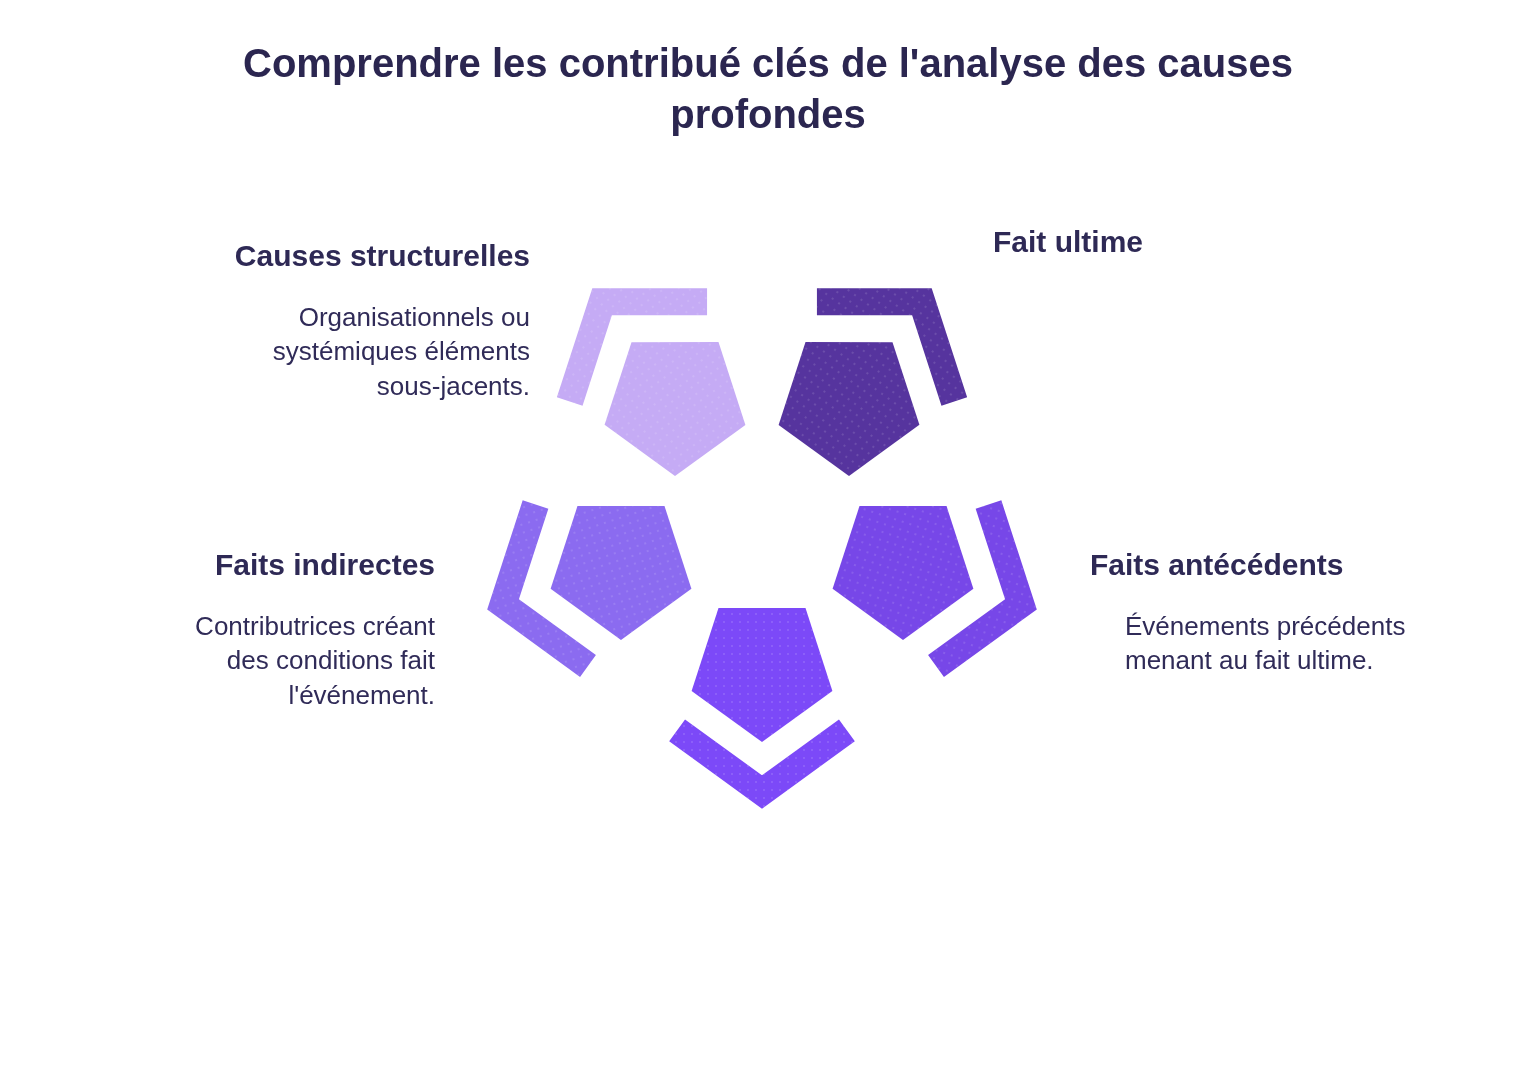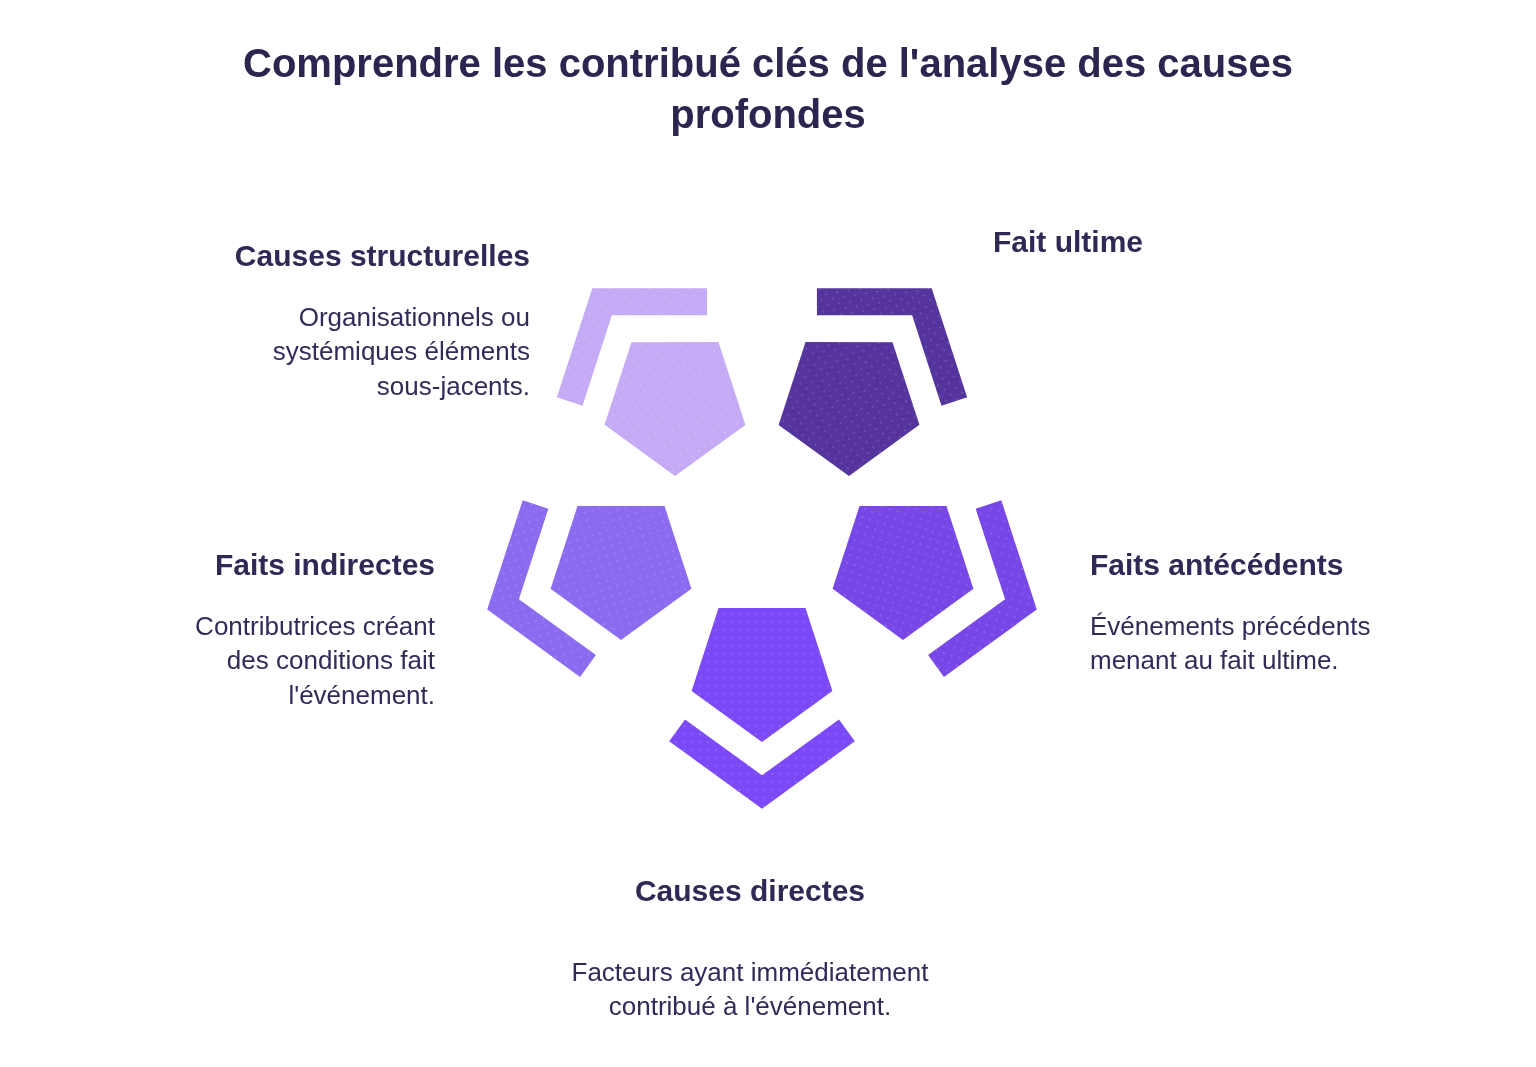--- a/index.html
+++ b/index.html
@@ -51,21 +51,21 @@
   .align-right .item-desc{margin-left:auto;}
   .align-center .item-desc{margin:0 auto;}
 
   #block-tl{left:158px; top:224px; width:372px;margin-top:14px;}
   #block-tl .item-desc{width:272px;}
   #block-tr{left:993px; top:224px; width:340px;}
   #block-tr .item-desc{width:300px;}
   #block-ml{left:125px; top:547px; width:310px;}
   #block-ml .item-desc{width:286px;}
   #block-mr{left:1090px; top:547px; width:330px;}
-  #block-mr .item-desc{width:312px;}
+  #block-mr .item-desc{width:312px;margin-left:35px;}
   #block-b{left:550px; top:873px; width:400px;}
   #block-b .item-heading{margin-bottom:46px;}
   #block-b .item-desc{width:400px;}
 </style>
 </head>
 <body>
 
 <div class="page">
 
   <h1 class="title">Comprendre les contribué clés de l'analyse des causes profondes</h1>
@@ -103,18 +103,14 @@
   <div class="label-block align-right" id="block-ml">
     <h2 class="item-heading">Faits indirectes</h2>
     <div class="item-desc">Contributrices créant des conditions fait l'événement.</div>
   </div>
 
   <div class="label-block align-left" id="block-mr">
     <h2 class="item-heading">Faits antécédents</h2>
     <div class="item-desc">Événements précédents menant au fait ultime.</div>
   </div>
 
-  <div class="label-block align-center" id="block-b">
-    <h2 class="item-heading">Causes directes</h2>
-    <div class="item-desc">Facteurs ayant immédiatement contribué à l'événement.</div>
-  </div>
 
 </div>
 
 </body></html>

